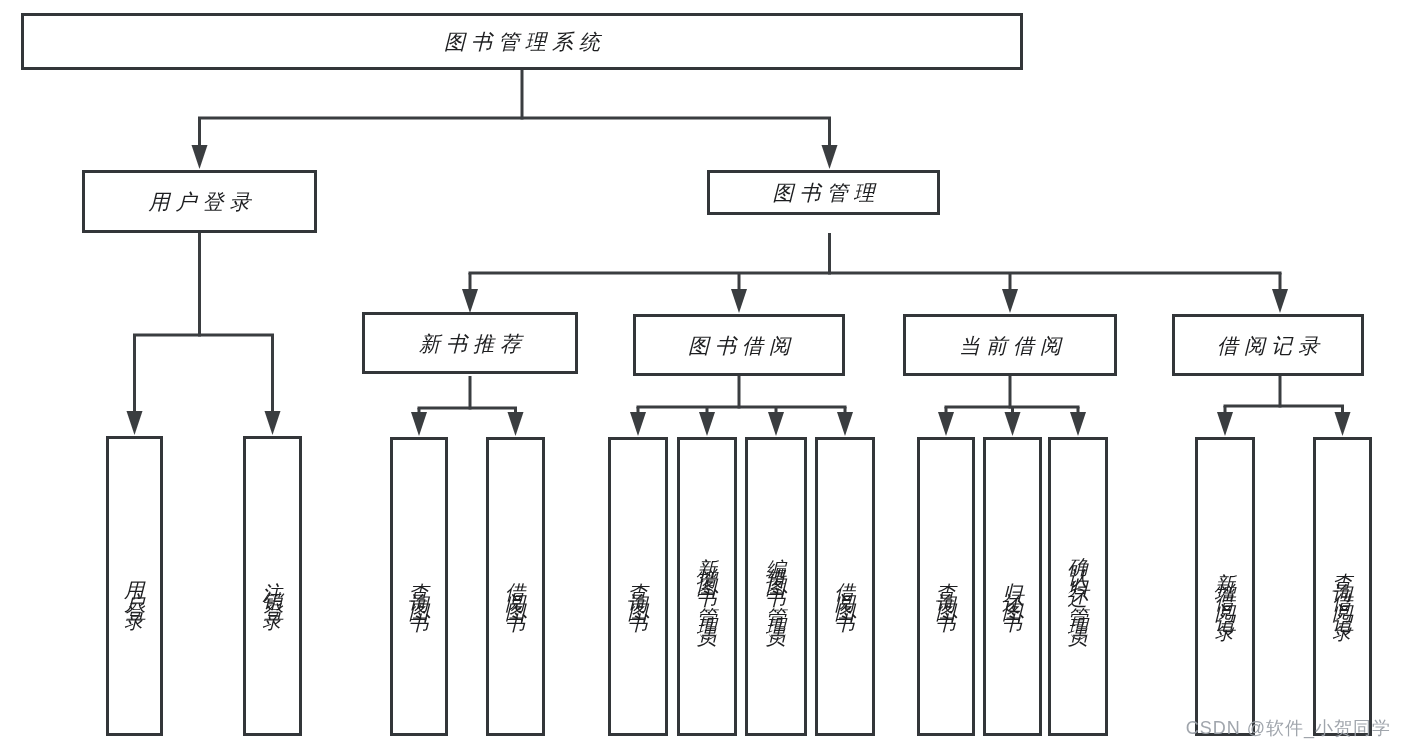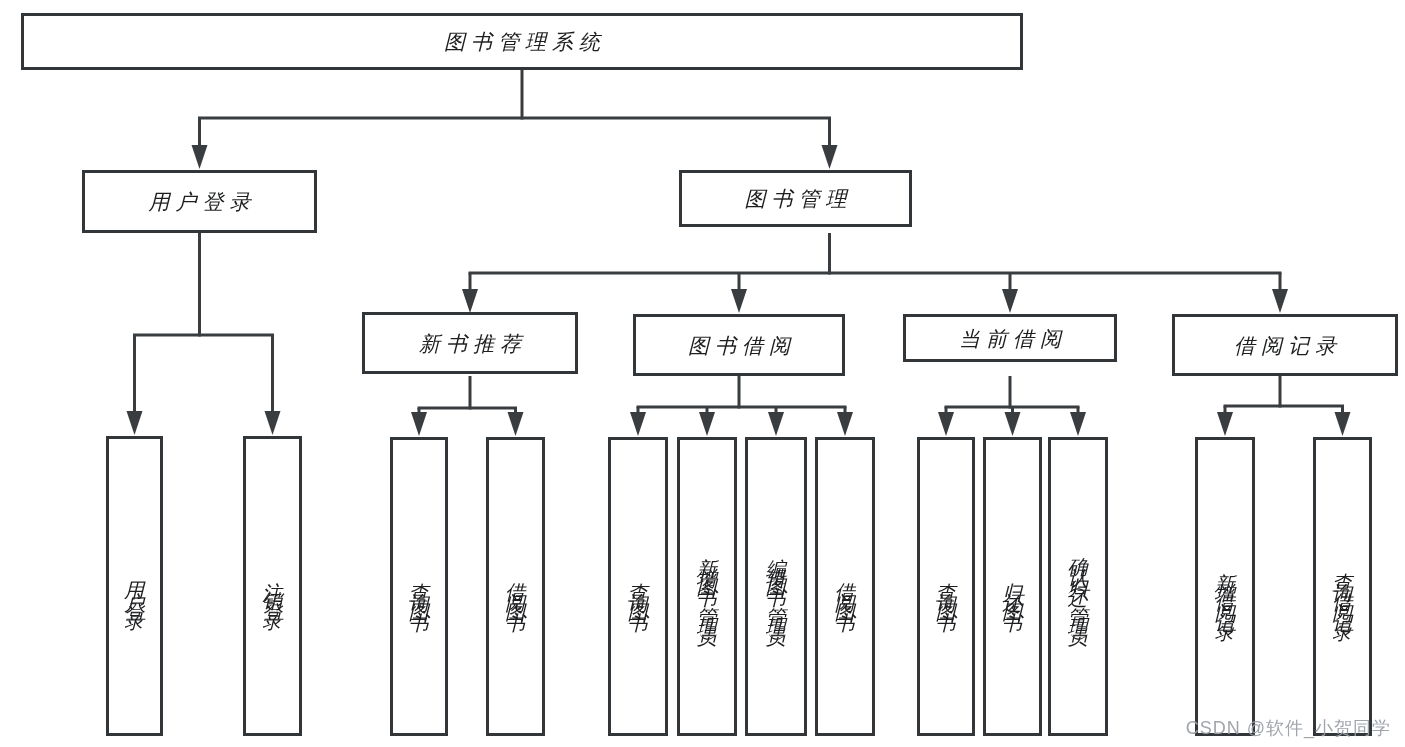--- a/index.html
+++ b/index.html
@@ -110,33 +110,33 @@
       <line x1="1342.5" y1="406" x2="1342.5" y2="422" stroke="#3a3d40" stroke-width="3"></line>
       <polygon points="1334.5,412 1350.5,412 1342.5,436" fill="#3a3d40"></polygon>
     </svg>
   <div id="nodes">
       <div class="node h" style="left: 21px; top: 13px; width: 1002px; height: 57px;">
         <span class="lbl">图书管理系统</span>
       </div>
       <div class="node h" style="left: 82px; top: 170px; width: 235px; height: 63px;">
         <span class="lbl">用户登录</span>
       </div>
-      <div class="node h" style="left: 679px; top: 170px; width: 233px; height: 57px;">
+      <div class="node h" style="left: 707px; top: 170px; width: 233px; height: 45px;">
         <span class="lbl">图书管理</span>
       </div>
       <div class="node h" style="left: 362px; top: 312px; width: 216px; height: 62px;">
         <span class="lbl">新书推荐</span>
       </div>
       <div class="node h" style="left: 633px; top: 314px; width: 212px; height: 62px;">
         <span class="lbl">图书借阅</span>
       </div>
-      <div class="node h" style="left: 903px; top: 314px; width: 214px; height: 48px;">
+      <div class="node h" style="left: 903px; top: 314px; width: 214px; height: 62px;">
         <span class="lbl">当前借阅</span>
       </div>
-      <div class="node h" style="left: 1172px; top: 314px; width: 226px; height: 62px;">
+      <div class="node h" style="left: 1172px; top: 314px; width: 192px; height: 62px;">
         <span class="lbl">借阅记录</span>
       </div>
       <div class="node v" style="left: 106px; top: 436px; width: 57px; height: 300px;">
         <span class="lbl">用户登录</span>
       </div>
       <div class="node v" style="left: 243px; top: 436px; width: 59px; height: 300px;">
         <span class="lbl">注销登录</span>
       </div>
       <div class="node v" style="left: 390px; top: 437px; width: 58px; height: 299px;">
         <span class="lbl">查询图书</span>

